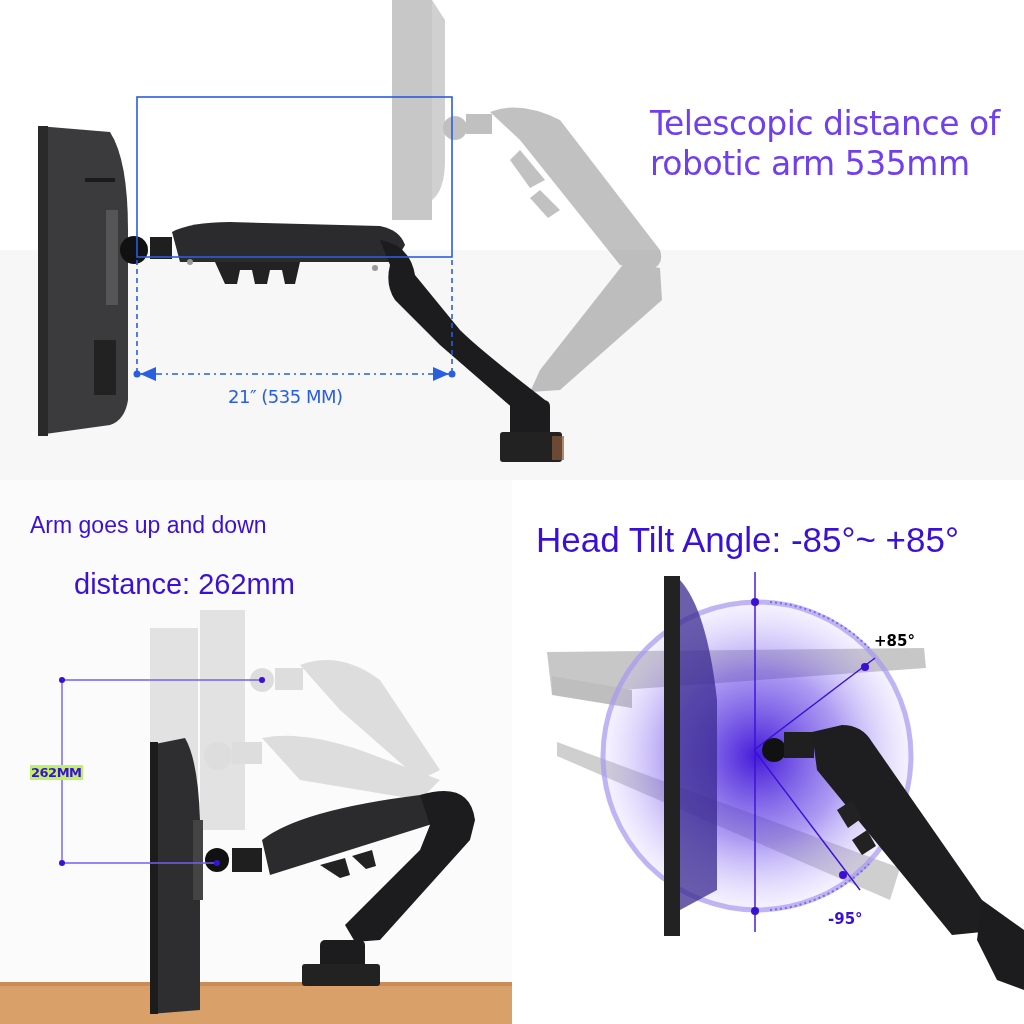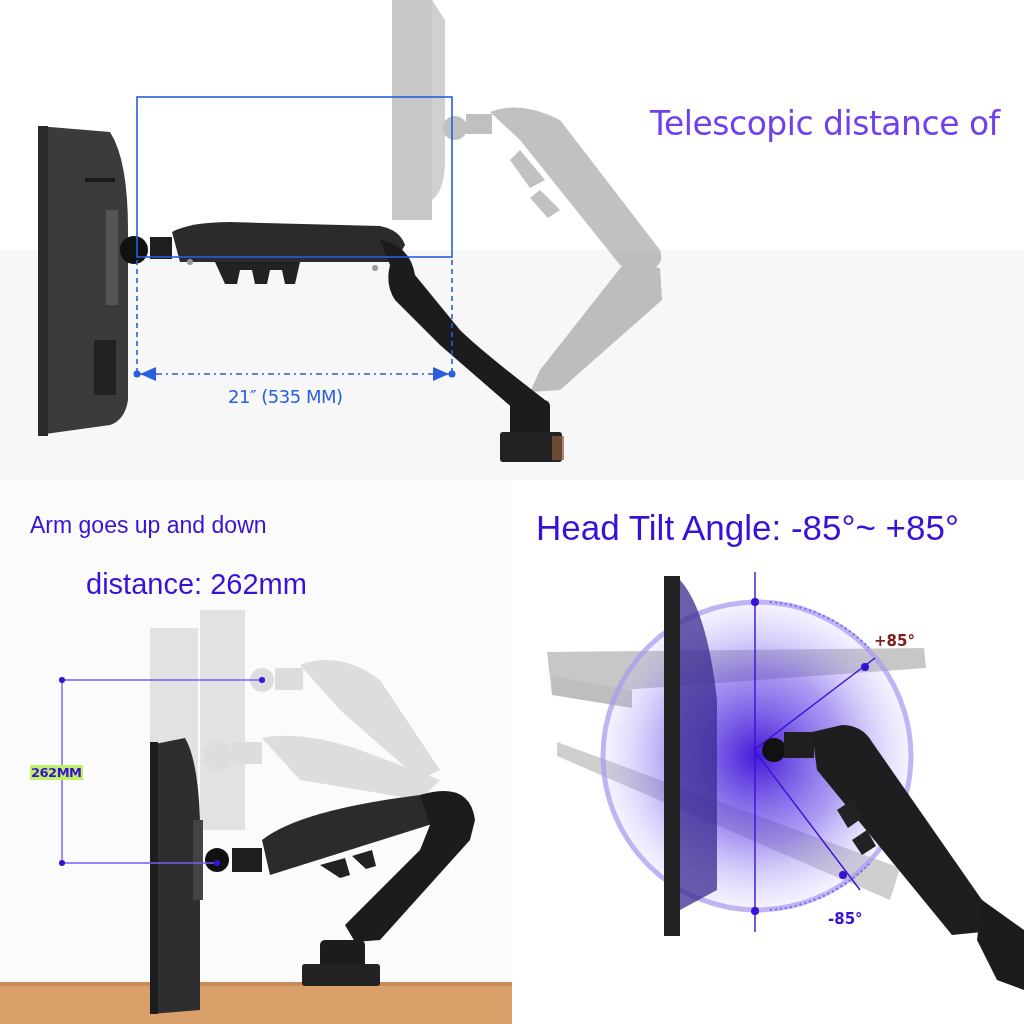--- a/index.html
+++ b/index.html
@@ -3,24 +3,24 @@
 <meta charset="utf-8">
 <style>
   html, body { margin:0; padding:0; }
   body { width:1024px; height:1024px; position:relative; overflow:hidden; background:#ffffff; font-family:"Liberation Sans", sans-serif; }
   .panel { position:absolute; }
   .stage { position:absolute; left:0; top:0; }
   .txt { position:absolute; white-space:nowrap; }
   .t1 { left:650px; top:104px; font-family:"DejaVu Sans", sans-serif; font-size:33px; line-height:40px; color:#7040ee; letter-spacing:-0.5px; }
   .dim1 { left:228px; top:386px; font-family:"DejaVu Sans", sans-serif; font-size:18px; color:#2a5ee0; letter-spacing:-0.5px; }
   .t2a { left:30px; top:512px; font-size:23px; color:#3a0fd6; }
-  .t2b { left:74px; top:568px; font-size:29px; color:#3a0fd6;margin-left:12px; }
+  .t2b { left:74px; top:568px; font-size:29px; color:#3a0fd6; }
   .t3 { left:536px; top:508px; font-size:35px; color:#3a0fd6; }
   .lbl262 { left:30px; top:765px; font-family:"DejaVu Sans", sans-serif; font-weight:bold; font-size:13px; color:#3a0fd6; background:#bef264; padding:0 1px; letter-spacing:-0.5px; }
-  .plus85 { left:874px; top:632px; font-family:"DejaVu Sans", sans-serif; font-weight:bold; font-size:15px; color:#7f1d1d; }
+  .plus85 { left:874px; top:632px; font-family:"DejaVu Sans", sans-serif; font-weight:bold; font-size:15px; color:#000000; }
   .minus85 { left:828px; top:910px; font-family:"DejaVu Sans", sans-serif; font-weight:bold; font-size:15px; color:#3a0fd6; }
 </style>
 </head>
 <body>
 
 <div class="panel" style="left:0;top:0;width:1024px;height:480px;">
   <svg class="stage" width="1024" height="480">
 
     <rect x="0" y="250" width="1024" height="230" fill="#f7f7f7"></rect>
 
@@ -66,20 +66,21 @@
       <circle cx="137" cy="374" r="3.5" fill="#2a5ee0"></circle>
       <circle cx="452" cy="374" r="3.5" fill="#2a5ee0"></circle>
       <path d="M140 374 L156 367 L156 381 Z" fill="#2a5ee0"></path>
       <path d="M449 374 L433 367 L433 381 Z" fill="#2a5ee0"></path>
     </g>
   </svg>
 
   <div class="txt dim1">21″ (535 MM)</div>
   <div class="txt t1">
     <div>Telescopic distance of</div>
+    <div>robotic arm 535mm</div>
   </div>
 </div>
 
 <div class="panel" style="left:0;top:480px;width:512px;height:544px;">
   <svg class="stage" width="512" height="544">
     <rect x="0" y="0" width="512" height="544" fill="#fbfbfb"></rect>
 
     <rect x="0" y="502" width="512" height="42" fill="#d9a06a"></rect>
     <rect x="0" y="502" width="512" height="4" fill="#c88c58"></rect>
 
@@ -164,16 +165,16 @@
     <circle cx="331" cy="395" r="4" fill="#3a0fd6"></circle>
 
     <g>
       <circle cx="262" cy="270" r="12" fill="#111"></circle>
       <rect x="272" y="252" width="30" height="26" fill="#1f1f1f"></rect>
       <path d="M300 252 L330 245 Q350 245 360 262 L470 420 Q480 440 470 452 L440 455 L305 290 Z" fill="#1e1e20"></path>
       <path d="M325 330 L340 320 L350 338 L336 348 Z M340 360 L355 350 L364 366 L350 375 Z" fill="#222"></path>
       <path d="M470 420 L512 450 L512 510 L485 500 L465 460 Z" fill="#1c1c1e"></path>
     </g>
   </svg>
-  <div class="txt t3" style="left:24px;top:28px;">Head Tilt Angle: -85°~ +85°</div>
+  <div class="txt t3" style="left:24px;top:40px;">Head Tilt Angle: -85°~ +85°</div>
   <div class="txt plus85" style="left:362px;top:152px;">+85°</div>
-  <div class="txt minus85" style="left:316px;top:430px;">-85°</div>
+  <div class="txt minus85" style="left:316px;top:430px;">-95°</div>
 </div>
 
 </body></html>

